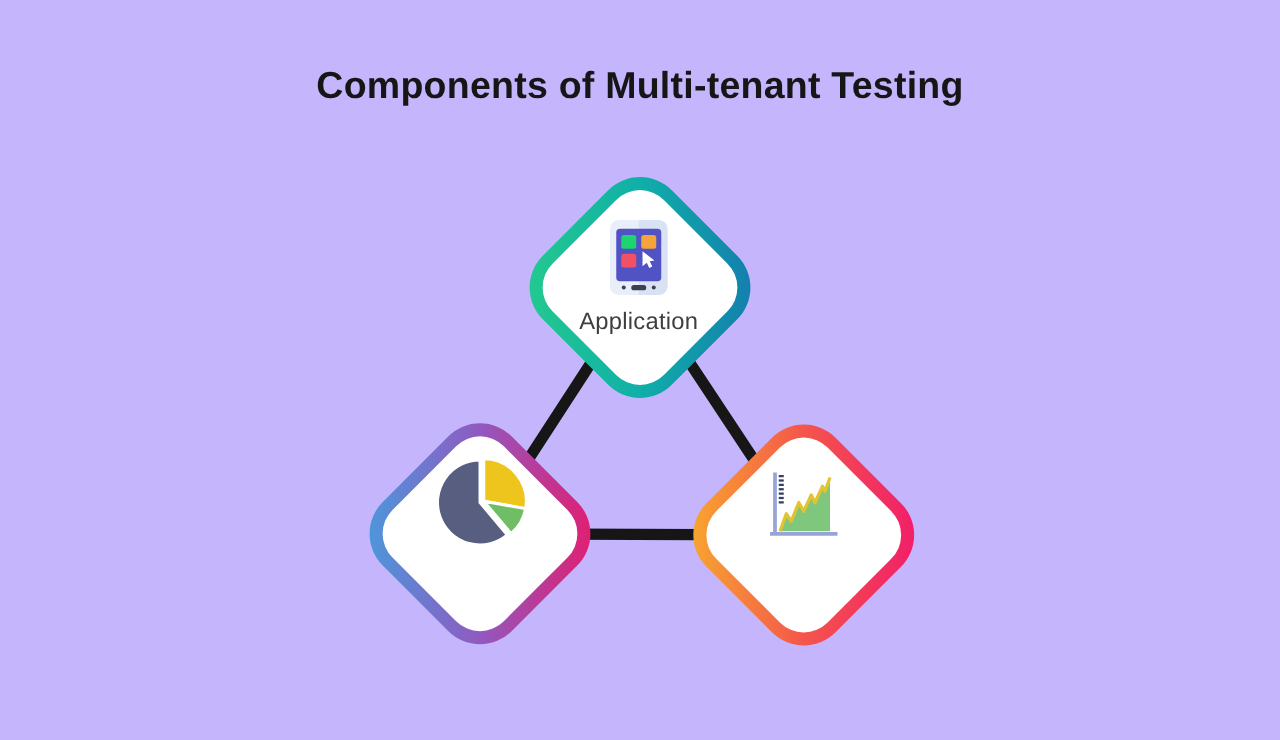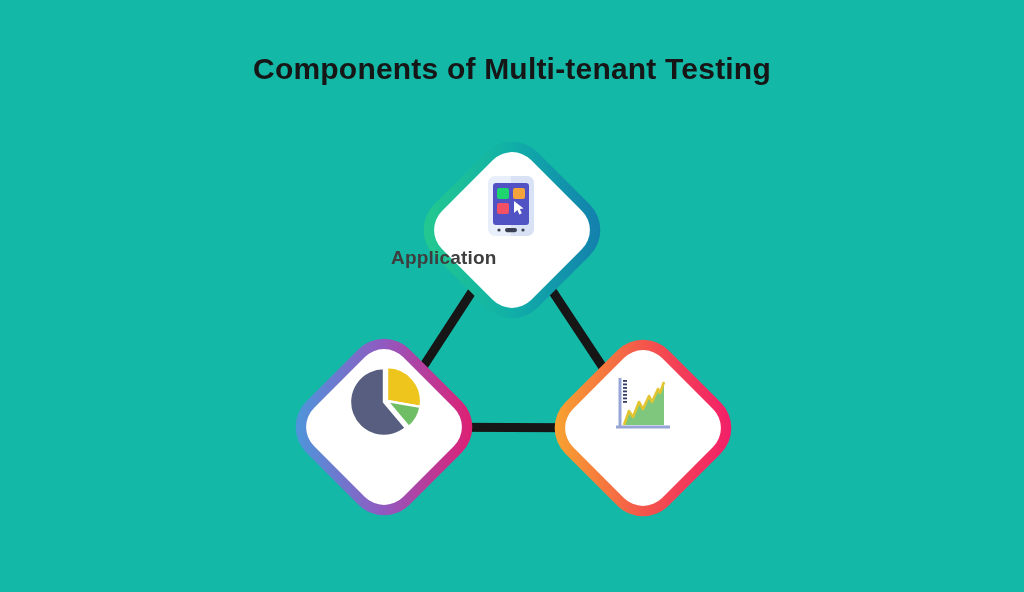--- a/index.html
+++ b/index.html
@@ -1,20 +1,20 @@
 <!DOCTYPE html>
 <html><head>
 <meta charset="utf-8">
 <style>
   html, body { margin: 0; padding: 0; background: #ffffff; }
   .canvas {
     position: relative;
     width: 1024px;
     height: 592px;
-    background: #14b8a6;
+    background: #c4b5fd;
     overflow: hidden;
     font-family: "Liberation Sans", sans-serif;
   }
   .title {
     position: absolute;
     top: 52px;
     left: 0;
     width: 100%;
     text-align: center;
     font-size: 30px;
@@ -51,22 +51,23 @@
     line-height: 0;
   }
   .i-application    { left: 511px; top: 206px; }
   .i-infrastructure { left: 384px; top: 402px; }
   .i-network        { left: 642px; top: 404px; }
   .node-label {
     position: absolute;
     z-index: 3;
     width: 240px;
     transform: translateX(-50%);
+    text-align: center;
     font-size: 19px;
-    font-weight: 700;
+    font-weight: 400;
     color: #3E3E3E;
     letter-spacing: 0.2px;
   }
   .l-application    { left: 511px; top: 247px; }
   .l-infrastructure { left: 385px; top: 439px; }
   .l-network        { left: 643px; top: 447px; }
 </style>
 </head>
 <body>
 

